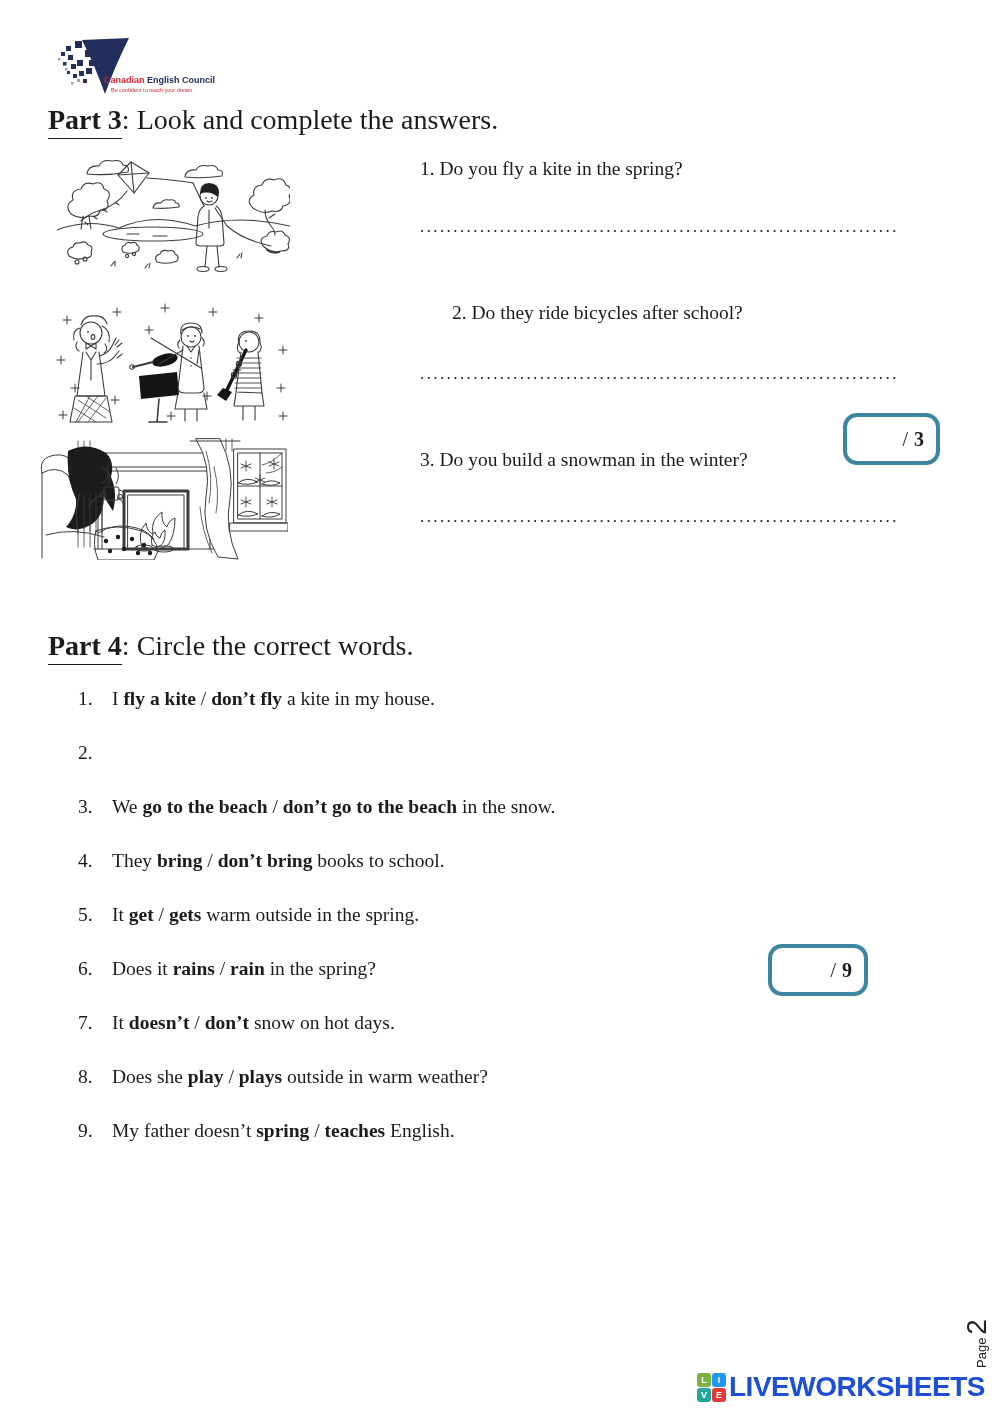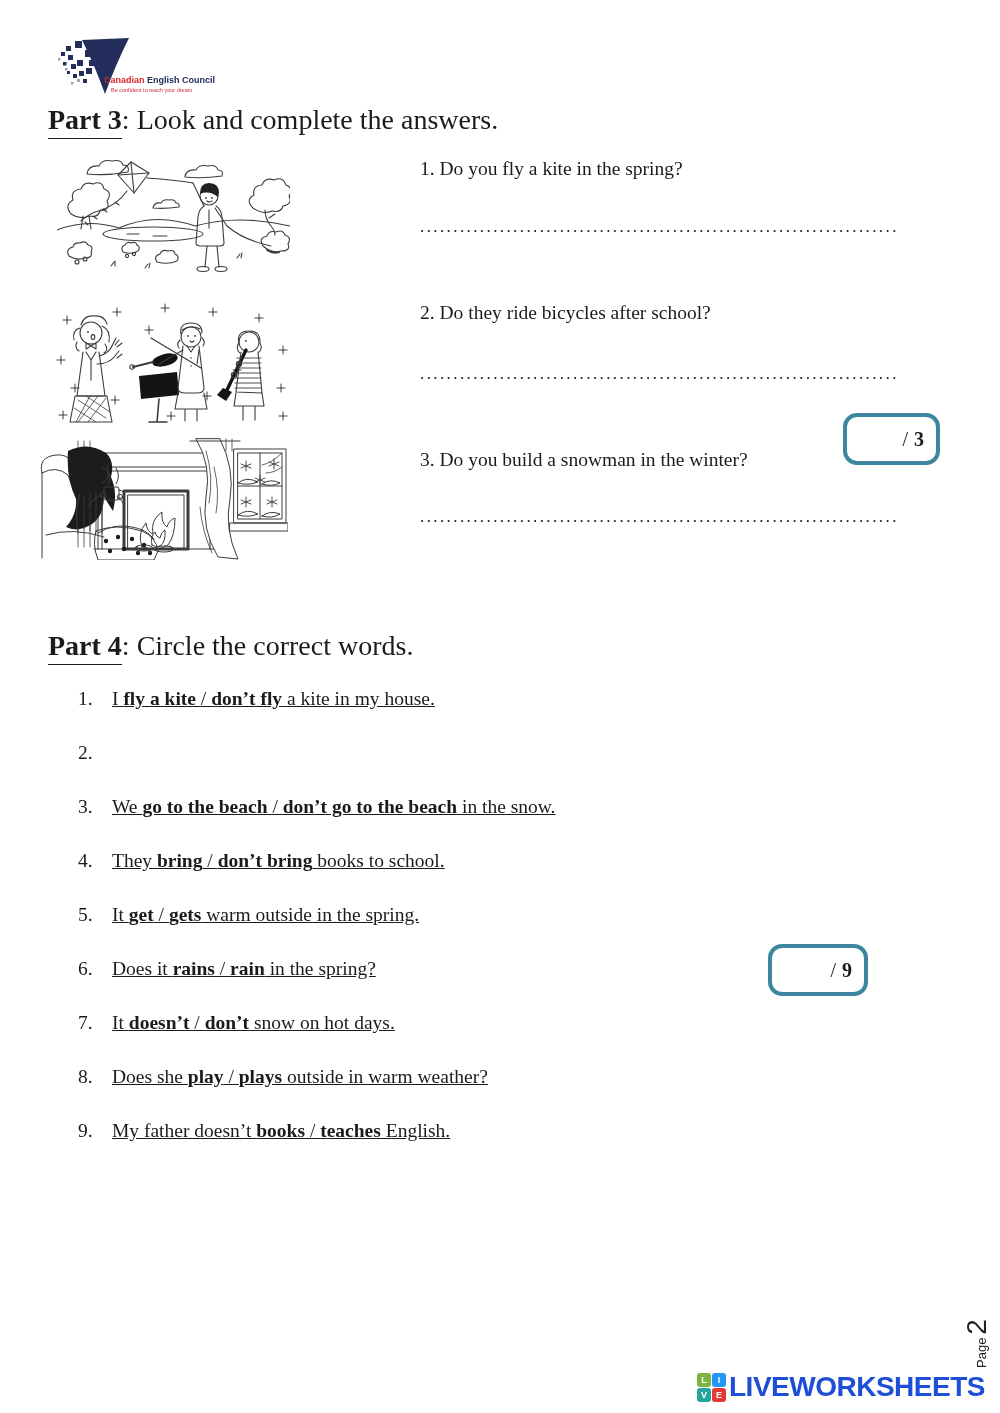--- a/index.html
+++ b/index.html
@@ -20,36 +20,36 @@
   .part-heading{font-size:28px;white-space:nowrap;}
   .part-label{font-weight:bold;border-bottom:1.6px solid #1b1b1b;padding-bottom:3px;}
   .p3-heading{left:48px;top:104px;}
   .p4-heading{left:48px;top:630px;}
 
   
   .q-text{left:420px;font-size:19.5px;white-space:nowrap;text-align:right;}
   .dots{left:420px;width:492px;overflow:hidden;white-space:nowrap;
         font-size:17px;letter-spacing:2.4px;color:#222;}
   .q1{top:158px;} .d1{top:217px;}
-  .q2{top:302px;} .d2{top:364px;}
+  .q2{top:302px;margin-left:32px;} .d2{top:364px;}
   .q3{top:449px;} .d3{top:507px;}
 
   
   .score-box{border:4px solid #3e86a0;border-radius:14px;background:#fff;
              display:flex;align-items:center;justify-content:flex-end;
              padding-right:12px;font-size:20px;box-sizing:border-box;}
   .score-box .val{font-weight:bold;margin-left:6px;}
   .sb3{left:843px;top:413px;width:97px;height:52px;}
   .sb9{left:768px;top:944px;width:100px;height:52px;}
 
   
   .p4-list{left:78px;top:688px;width:760px;}
   .p4-row{display:flex;align-items:baseline;margin-bottom:32px;font-size:19.5px;}
   .p4-num{width:22px;margin-right:12px;}
-  .p4-sentence{white-space:nowrap;text-decoration:underline;}
+  .p4-sentence{white-space:nowrap;}
   .p4-sentence .bold{font-weight:bold;}
 
   
   .scene{background:#fff;}
   .scene1{left:57px;top:150px;}
   .scene2{left:53px;top:300px;}
   .scene3{left:40px;top:437px;}
 
   
   .page-rot{left:961px;top:1368px;transform:rotate(-90deg);transform-origin:0 0;
@@ -324,21 +324,21 @@
     <div class="p4-row">
       <span class="p4-num">7.</span>
       <span class="p4-sentence"><span>It </span><span class="bold">doesn’t</span><span> / </span><span class="bold">don’t</span><span> snow on hot days.</span></span>
     </div>
     <div class="p4-row">
       <span class="p4-num">8.</span>
       <span class="p4-sentence"><span>Does she </span><span class="bold">play</span><span> / </span><span class="bold">plays</span><span> outside in warm weather?</span></span>
     </div>
     <div class="p4-row">
       <span class="p4-num">9.</span>
-      <span class="p4-sentence"><span>My father doesn’t </span><span class="bold">books</span><span> / </span><span class="bold">teaches</span><span> English.</span></span>
+      <span class="p4-sentence"><span>My father doesn’t </span><span class="bold">spring</span><span> / </span><span class="bold">teaches</span><span> English.</span></span>
     </div>
   </div>
 
 <div class="abs score-box sb9">
   <span>/</span>
     <span class="val">9</span>
 </div>
 
 <div class="abs page-rot">
   <span class="page-word">Page</span>

